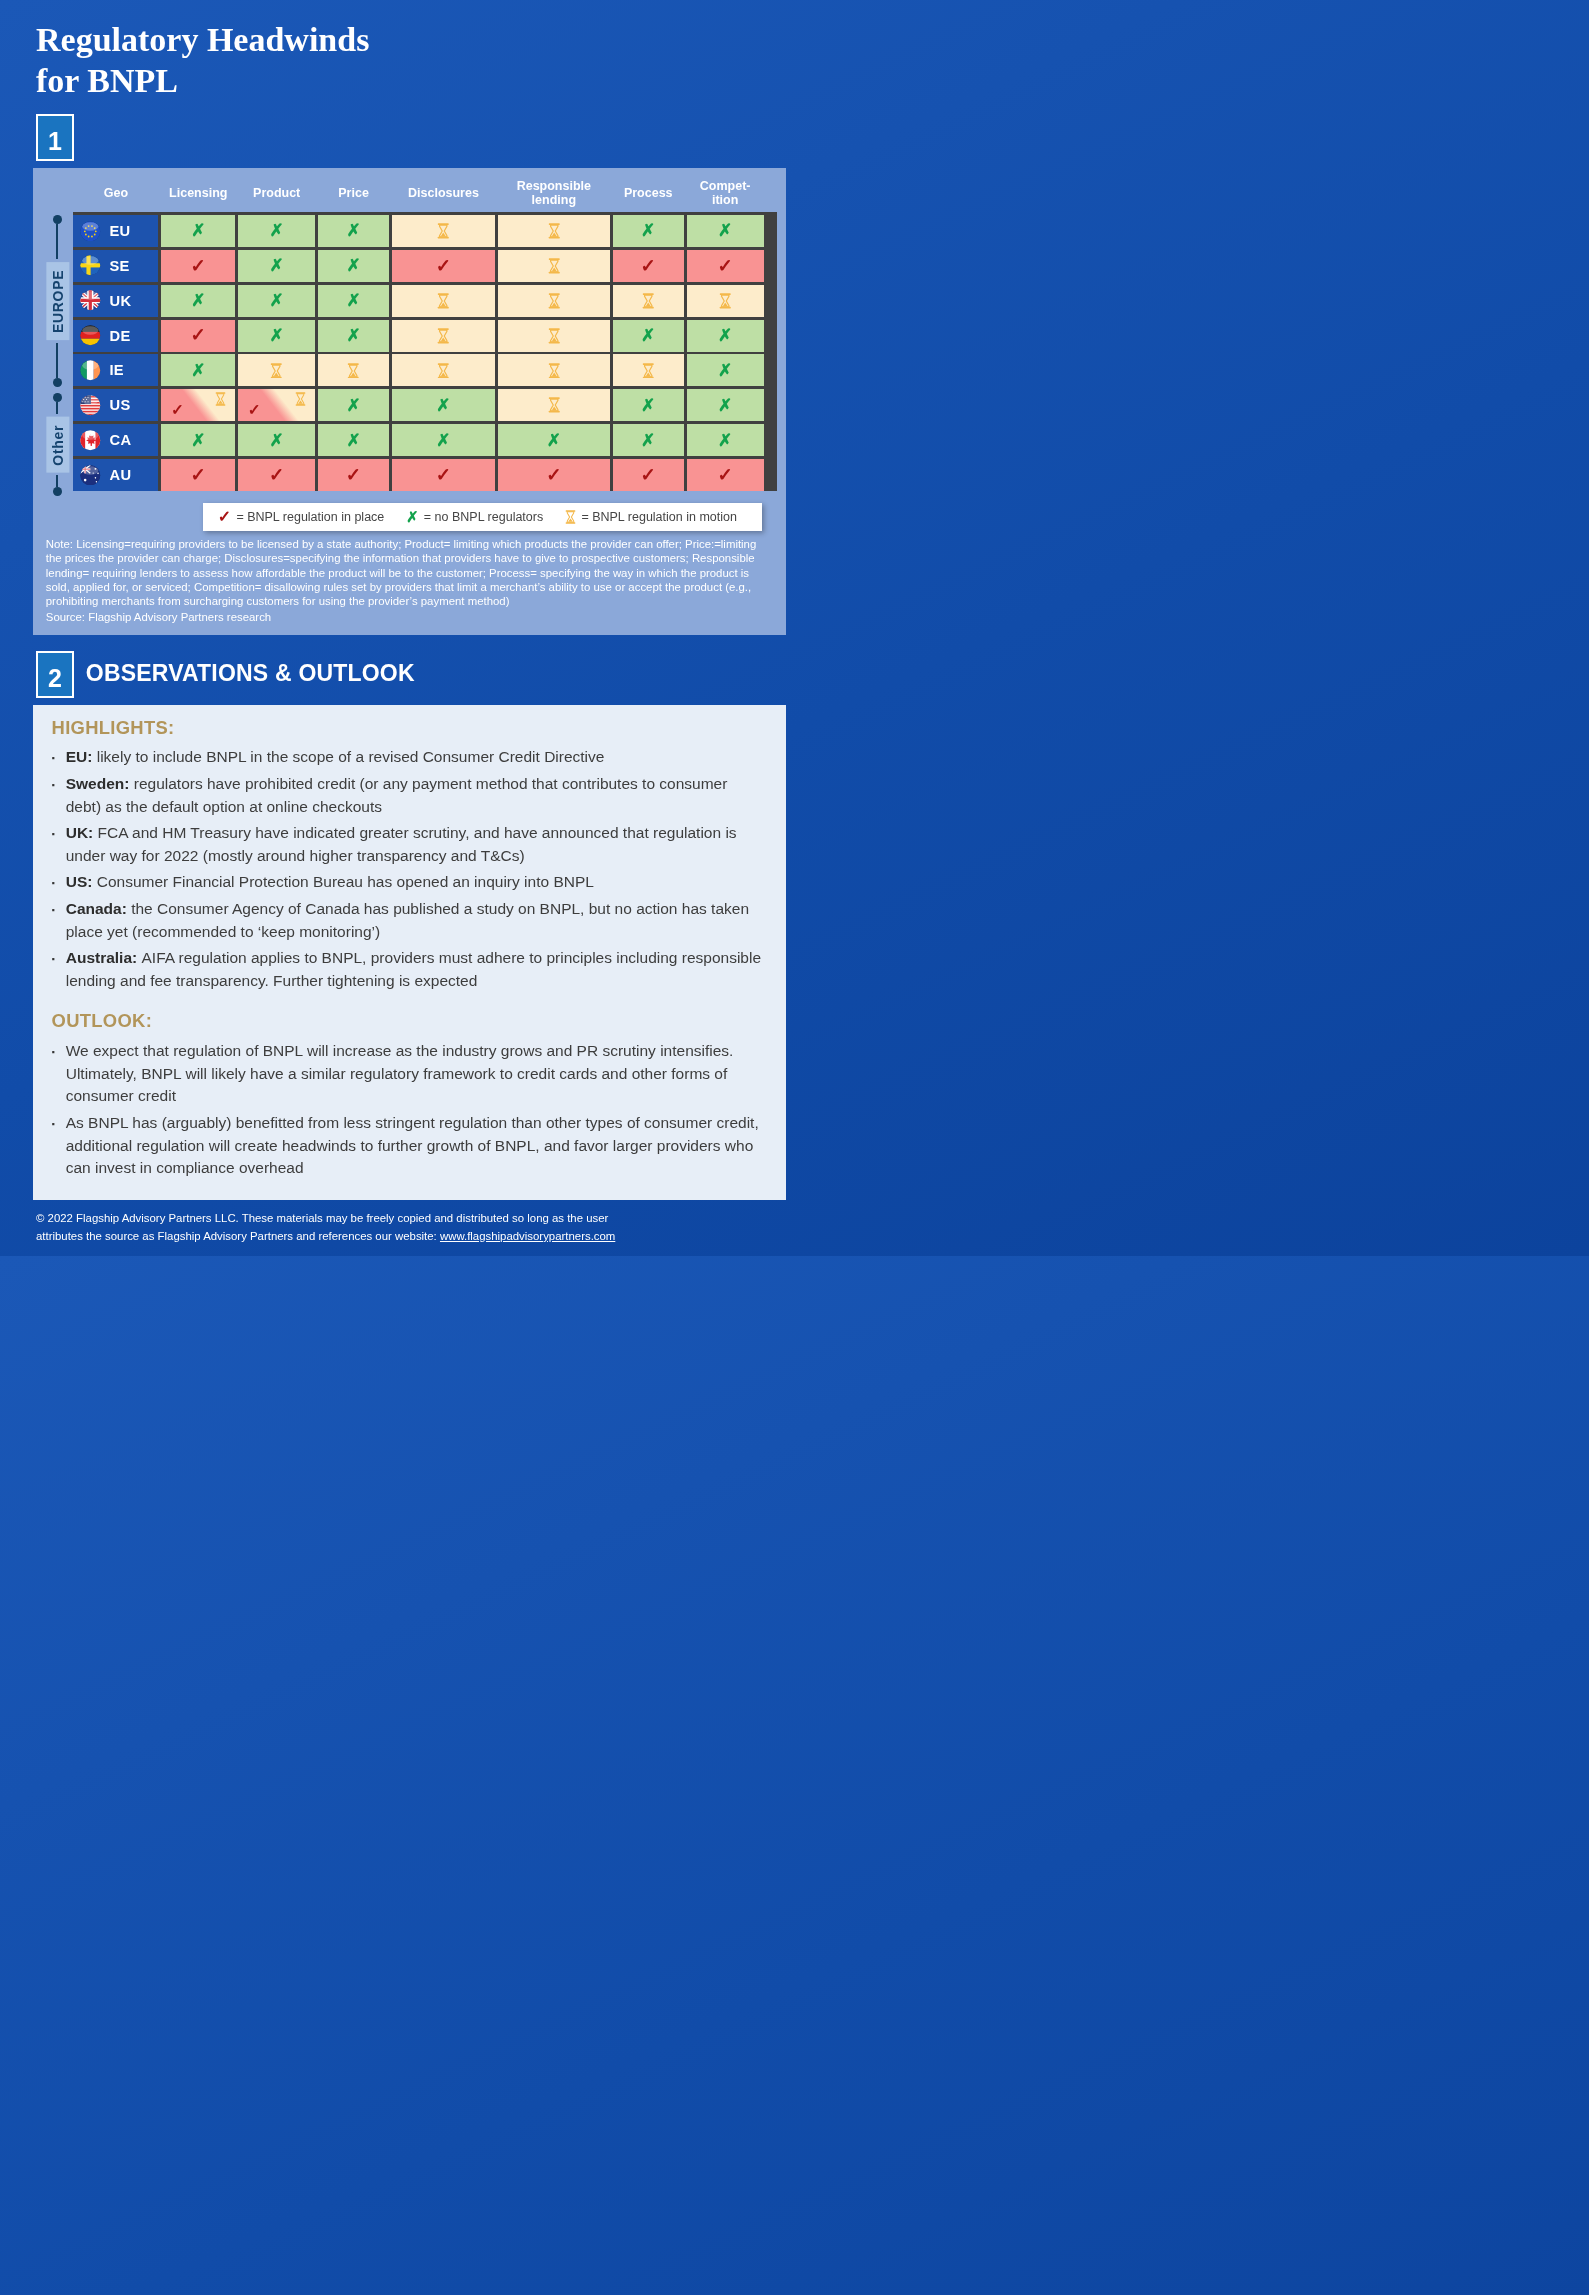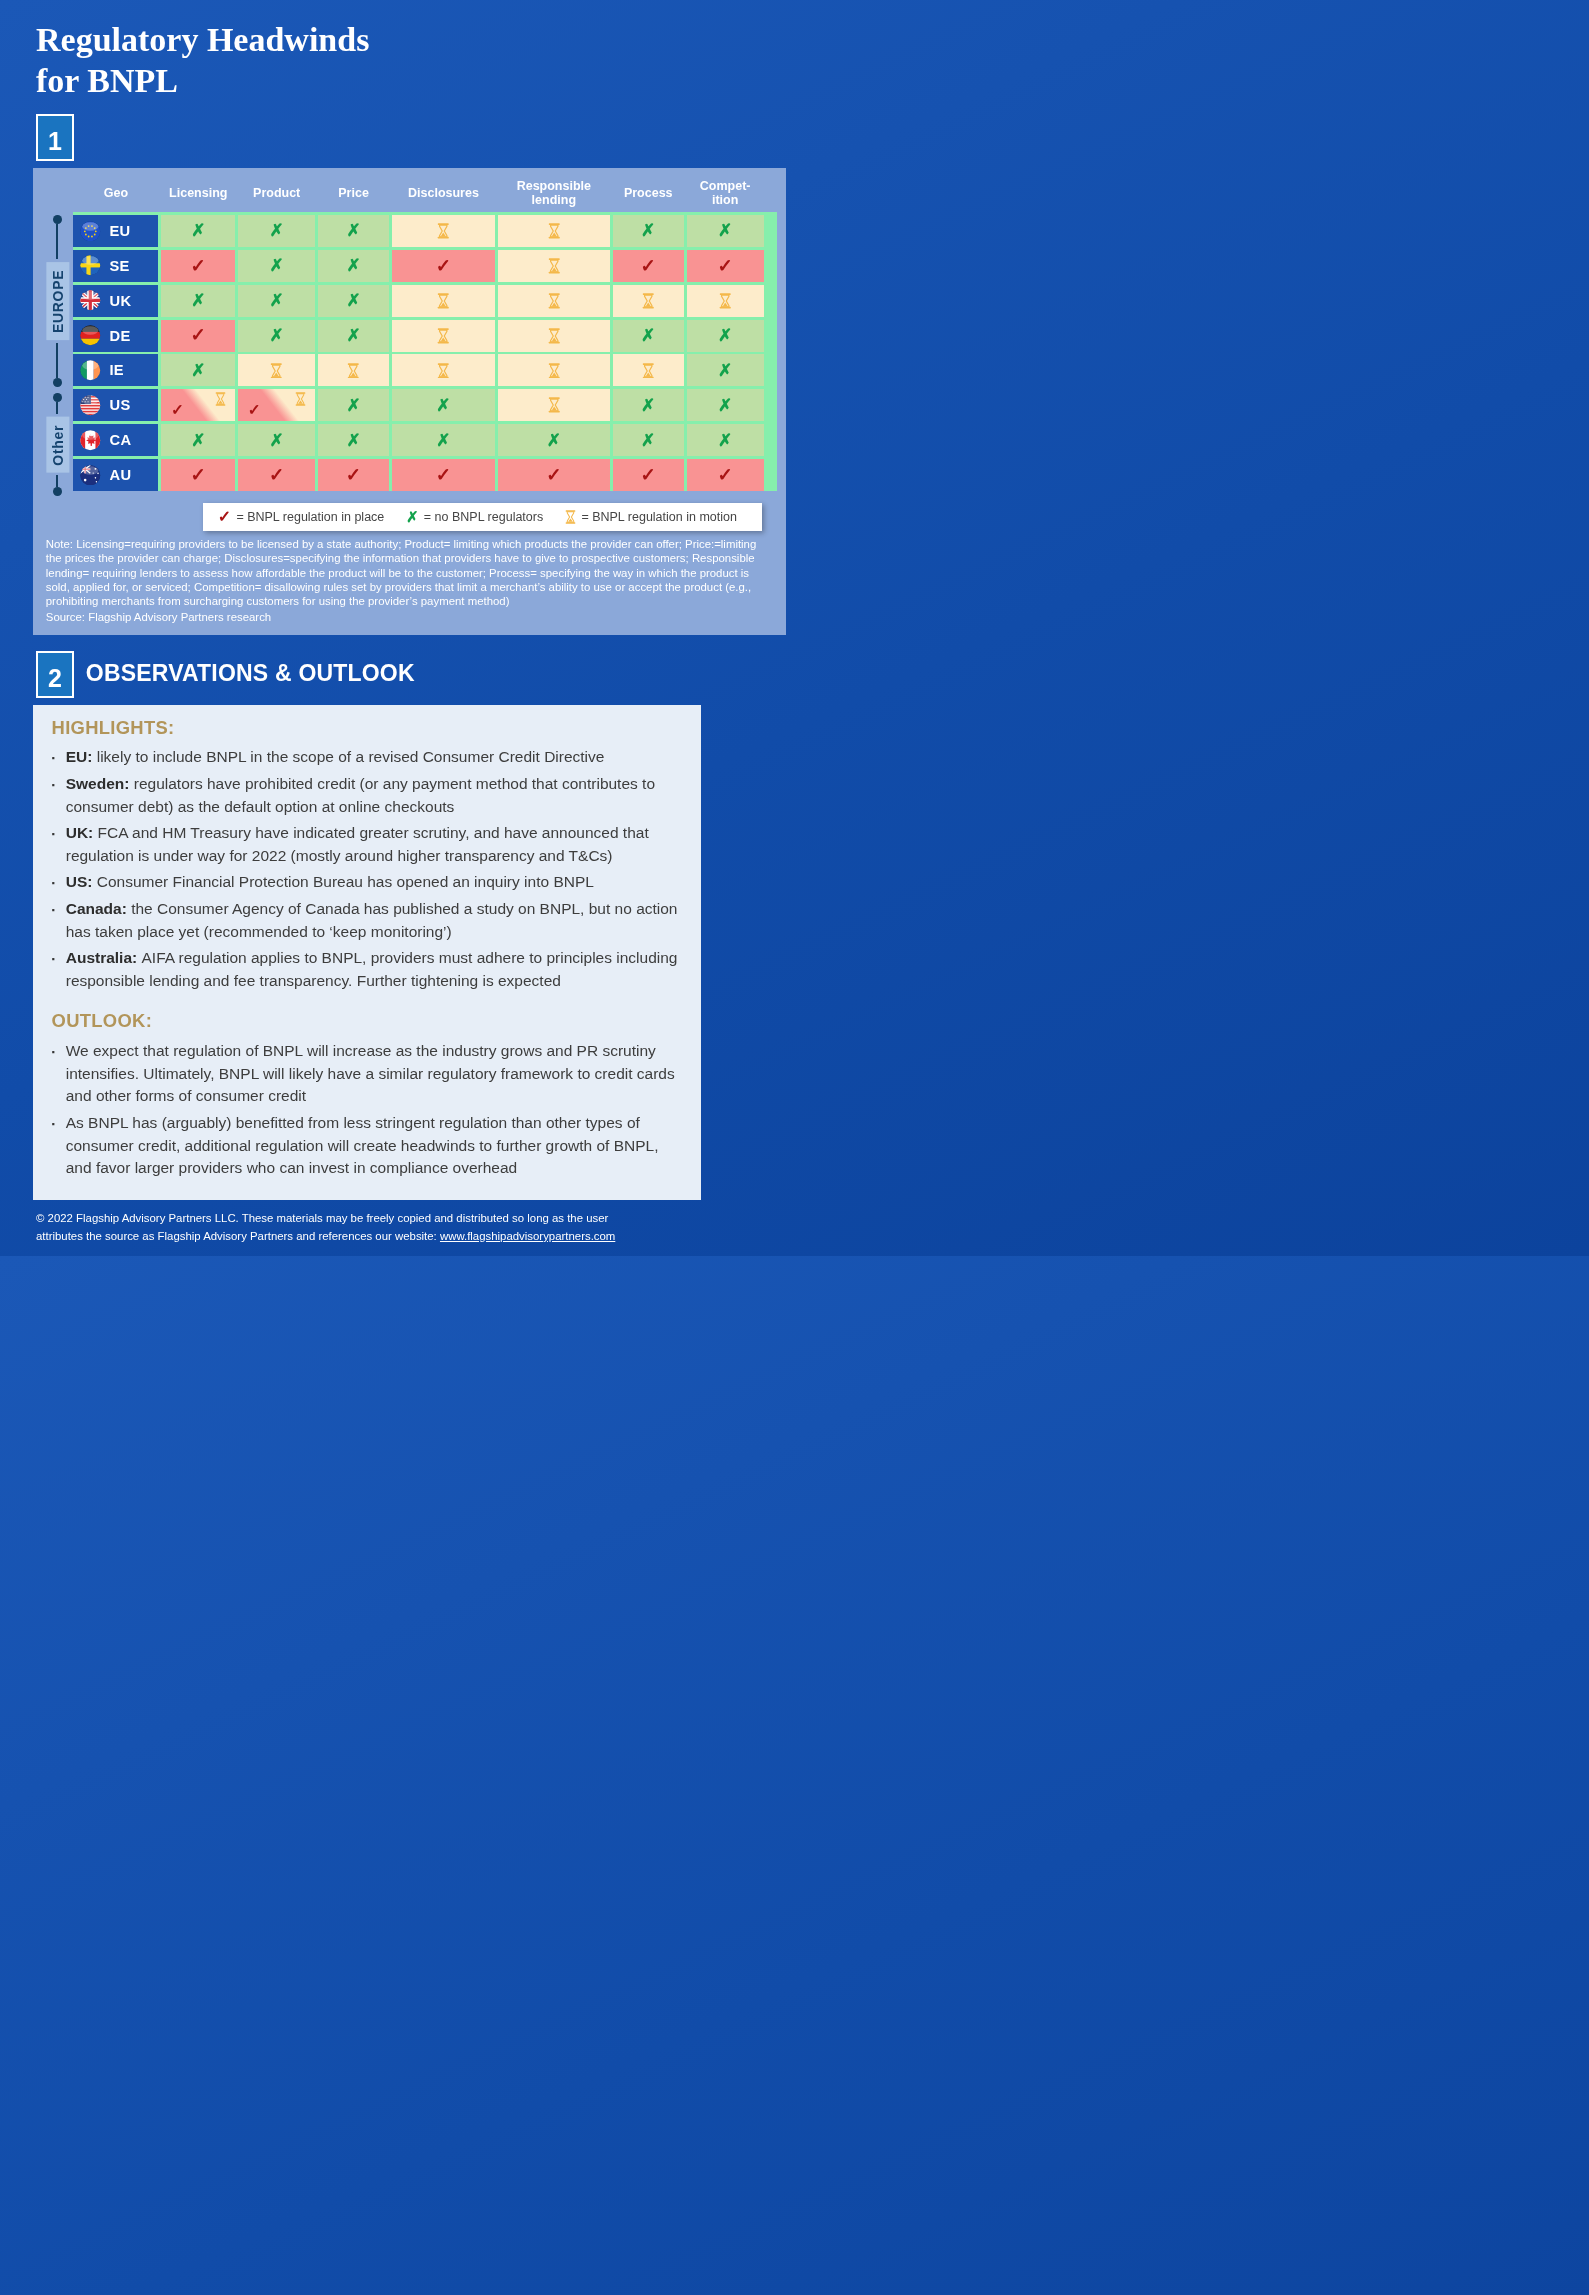--- a/index.html
+++ b/index.html
@@ -34,21 +34,21 @@
   .tl{display:flex;flex-direction:column;align-items:center;}
   .tl.eu{height:172px;}
   .tl.other{height:103px;}
   .dot{width:8.8px;height:8.8px;border-radius:50%;background:#123f63;flex:none;}
   .tl-line{width:2.2px;flex:1;background:#123f63;min-height:5.9px;}
   .grp{background:#a9c4e6;color:#15436e;font-weight:bold;font-size:14px;letter-spacing:0.7px;
        writing-mode:vertical-rl;transform:rotate(180deg);padding:7.4px 3.7px;margin:2.9px 0;text-align:center;}
   .main{flex:1;}
   .thead{display:grid;grid-template-columns:var(--gcols);gap:2.9px;align-items:center;min-height:38px;}
   .th{font-size:12.5px;font-weight:bold;text-align:center;line-height:1.15;white-space:pre-line;}
-  .rows{display:grid;grid-template-columns:var(--gcols);gap:2.9px;background:#86efac;padding-top:2.9px;}
+  .rows{display:grid;grid-template-columns:var(--gcols);gap:2.9px;background:#404040;padding-top:2.9px;}
   .cell{height:32px;display:flex;align-items:center;justify-content:center;position:relative;}
   .geo{background:#1d53ae;color:#fff;font-weight:bold;font-size:14.7px;letter-spacing:0.4px;
        justify-content:flex-start;gap:8.8px;padding-left:6.6px;box-sizing:border-box;}
   .flag-svg{width:20.6px;height:20.6px;flex:none;filter:drop-shadow(0 0.7px 0.7px rgba(0,0,0,.35));}
   .c-green{background:#bedfa5;}
   .c-red{background:#f99393;}
   .c-yellow{background:#fdeccb;}
   .c-split{background:linear-gradient(52deg,#f99393 46%,#fdeccb 60%);}
   .sym{line-height:1;}
   .sym.check{color:#a81414;font-size:18.4px;font-weight:bold;}
@@ -62,21 +62,21 @@
           box-shadow:1.5px 2.2px 5.2px rgba(0,0,0,.3);font-size:12.5px;}
   .lg-item{display:flex;align-items:center;gap:5.2px;}
   .lg-item .sym.check{font-size:16px;}
   .lg-item .sym.xmark{font-size:14.7px;}
   .lg-item .hg{width:11px;}
 
   .note{color:#fff;font-size:11.4px;line-height:1.26;margin:2.9px 4.4px 0;}
   .note.src{margin-top:1.5px;}
 
   
-  .light-panel{width:668px;margin-left:20.6px;background:#e7eef7;padding:10.3px 19px 16px;box-sizing:border-box;}
+  .light-panel{width:753px;margin-left:20.6px;background:#e7eef7;padding:10.3px 19px 16px;box-sizing:border-box;}
   .h-heading{color:#b2955a;font-size:18.4px;font-weight:800;letter-spacing:0.3px;margin:1.5px 0 7.4px;}
   .h-heading.out{margin-top:17.7px;}
   .b-item{display:flex;gap:11px;margin-bottom:3.7px;font-size:15.5px;color:#3d3d3d;line-height:1.47;}
   .bq{font-size:8.8px;color:#333;margin-top:5.9px;flex:none;}
   .b-item b{color:#2d2d2d;}
   .b-item p{margin:0;}
 
   
   .footer{margin-top:auto;padding:10.3px 24px 10.3px;color:#fff;font-size:11.4px;line-height:1.55;}
   .footer p{margin:0;}

